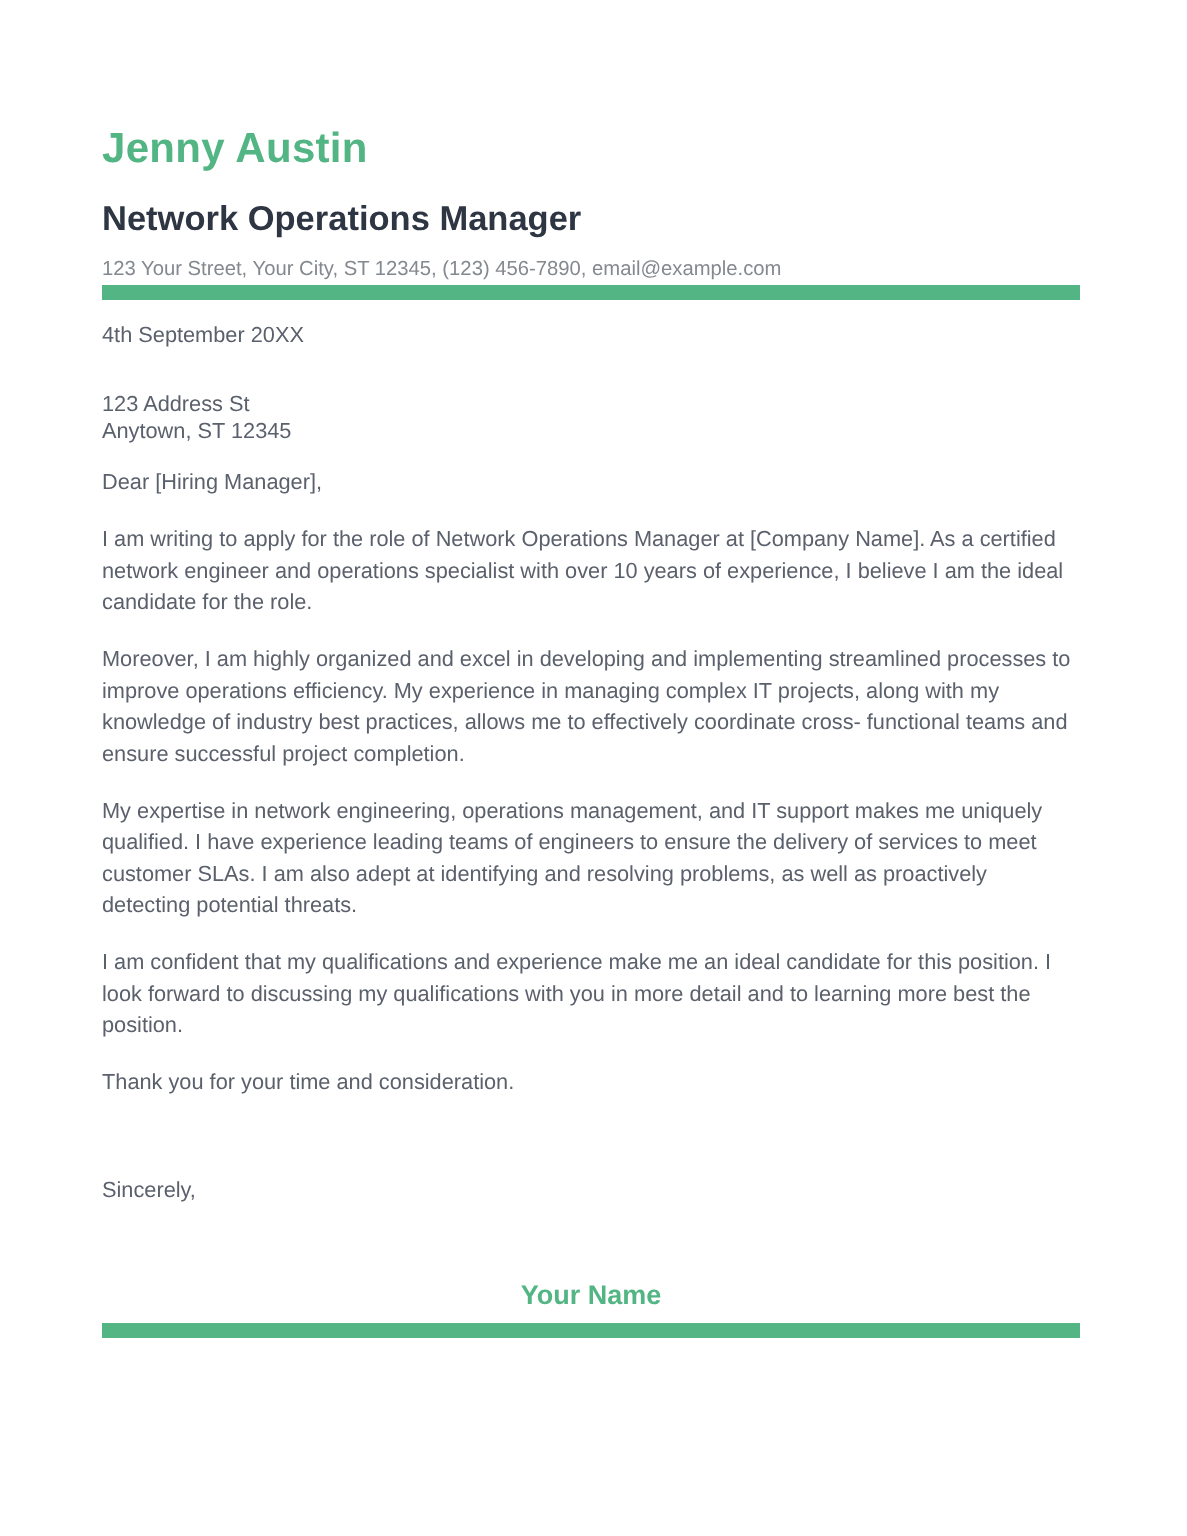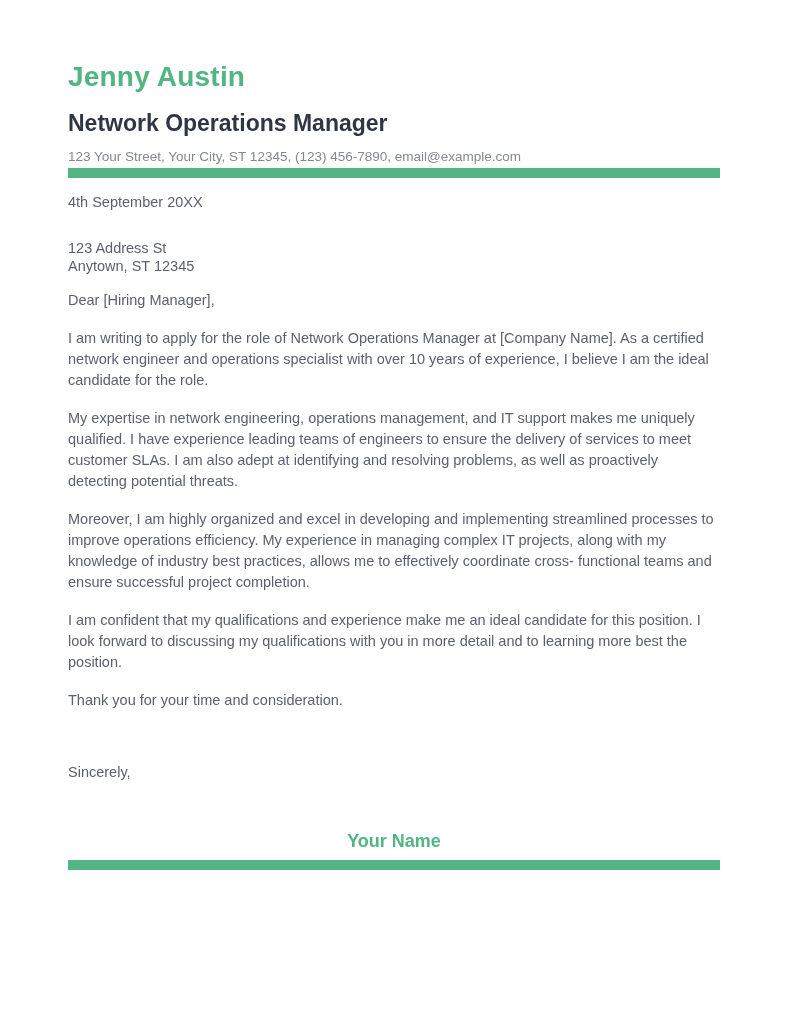--- a/index.html
+++ b/index.html
@@ -8,21 +8,21 @@
     font-family: "Liberation Sans", "DejaVu Sans", sans-serif;
     width: 791px;
     height: 1024px;
     position: relative;
     color: var(--body-gray, #5b616c);
   }
   .page {
     width: 791px;
     height: 768px;
     background: #ffffff;
-    padding: 62px 71px 0 68px;
+    padding: 84px 71px 0 68px;
   }
   
   .header-name {
     color: var(--accent, #52b583);
     font-size: 28px;
     font-weight: bold;
     letter-spacing: 0.2px;
     line-height: 1.1;
   }
   .header-title {
@@ -85,22 +85,22 @@
     <div class="date">4th September 20XX</div>
 
     <div class="recipient">
       <div>123 Address St</div>
       <div>Anytown, ST 12345</div>
     </div>
 
     <div class="salutation">Dear [Hiring Manager],</div>
 
     <p class="para">I am writing to apply for the role of Network Operations Manager at [Company Name]. As a certified network engineer and operations specialist with over 10 years of experience, I believe I am the ideal candidate for the role.</p>
+    <p class="para">Moreover, I am highly organized and excel in developing and implementing streamlined processes to improve operations efficiency. My experience in managing complex IT projects, along with my knowledge of industry best practices, allows me to effectively coordinate cross- functional teams and ensure successful project completion.</p>
     <p class="para">My expertise in network engineering, operations management, and IT support makes me uniquely qualified. I have experience leading teams of engineers to ensure the delivery of services to meet customer SLAs. I am also adept at identifying and resolving problems, as well as proactively detecting potential threats.</p>
-    <p class="para">Moreover, I am highly organized and excel in developing and implementing streamlined processes to improve operations efficiency. My experience in managing complex IT projects, along with my knowledge of industry best practices, allows me to effectively coordinate cross- functional teams and ensure successful project completion.</p>
     <p class="para">I am confident that my qualifications and experience make me an ideal candidate for this position. I look forward to discussing my qualifications with you in more detail and to learning more best the position.</p>
     <p class="para">Thank you for your time and consideration.</p>
 
     <div class="closing">Sincerely,</div>
 
     <div class="signature">Your Name</div>
     <div class="accent-bar-bottom"></div>
   </div>
 
 </div>

